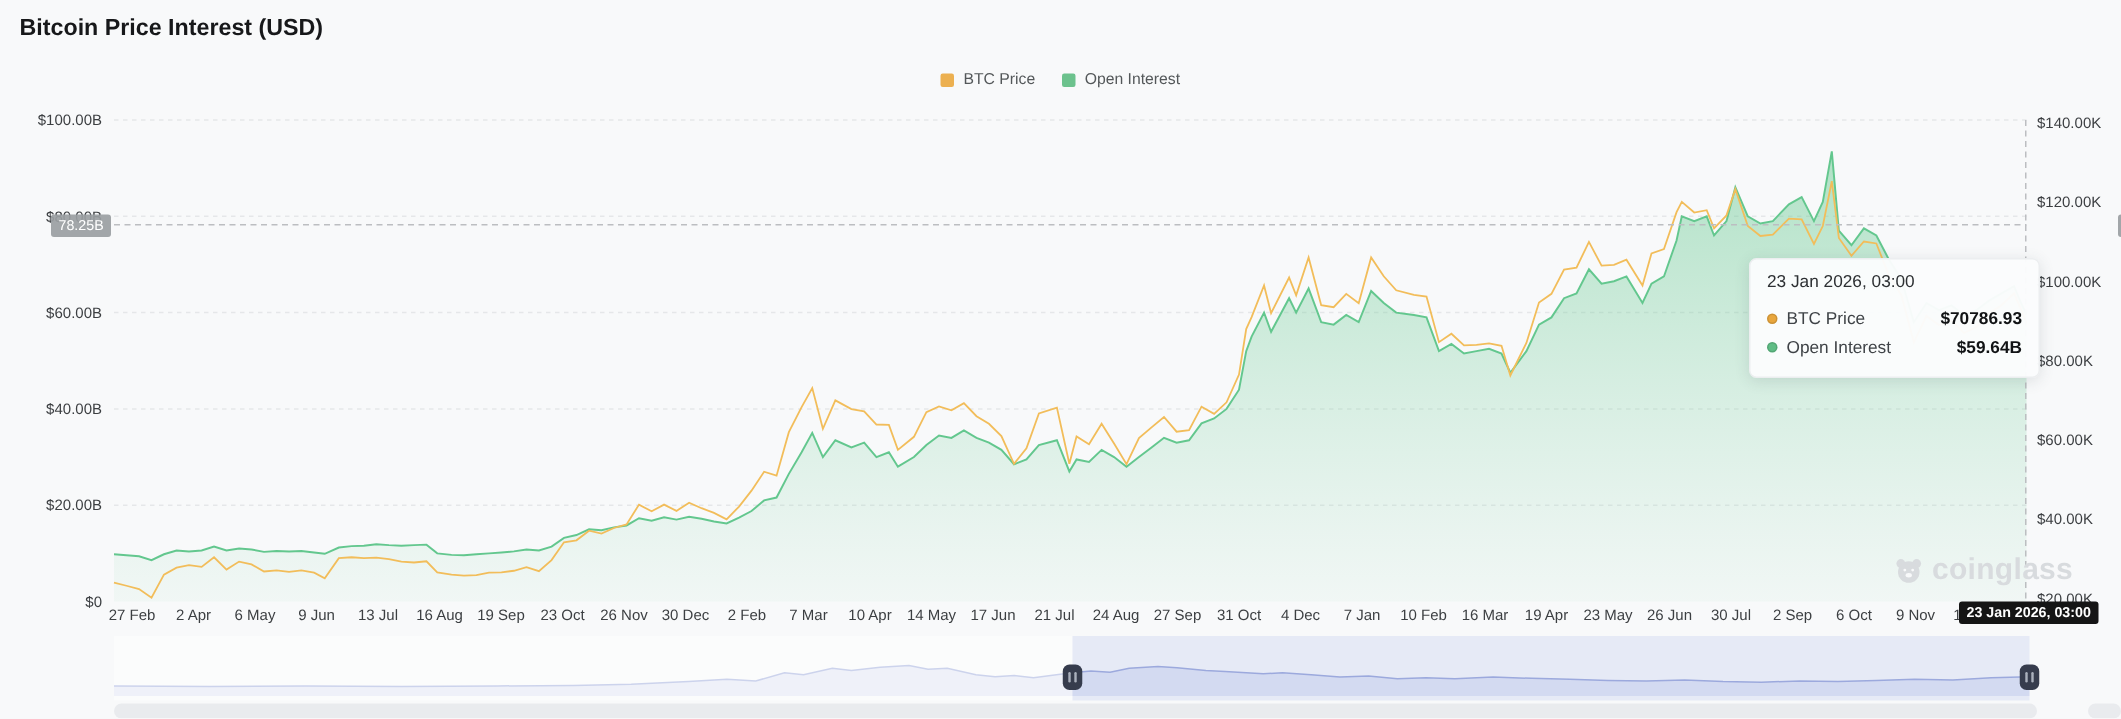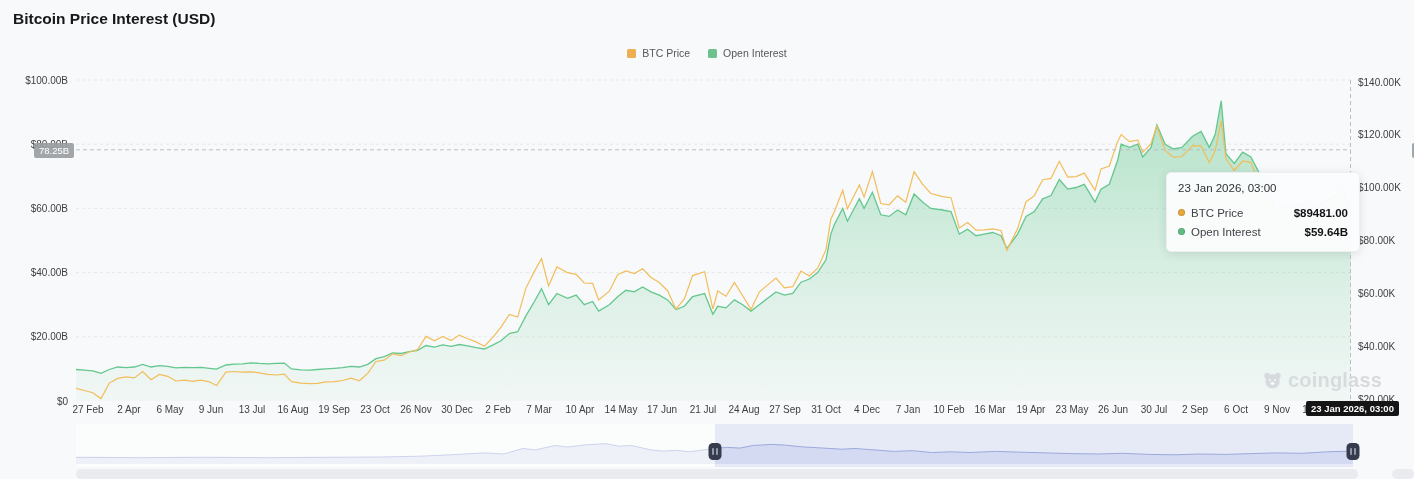--- a/index.html
+++ b/index.html
@@ -126,21 +126,21 @@
   <div id="crosshair-left-badge" class="badge">78.25B</div>
   <div id="crosshair-right-badge" class="badge">113,494.21</div>
   <div id="crosshair-bottom-badge" class="badge">23 Jan 2026, 03:00</div>
 
   <div id="tooltip">
     <div id="tooltip-title">23 Jan 2026, 03:00</div>
     <div id="tooltip-rows">
         <div class="tooltip-row">
           <span class="tooltip-dot" style="background: rgb(232, 166, 61); box-shadow: rgba(0, 0, 0, 0.12) 0px 0px 0px 1px inset;"></span>
           <span>BTC Price</span>
-          <span class="tooltip-value">$89481.00</span>
+          <span class="tooltip-value">$70786.93</span>
         </div>
         <div class="tooltip-row">
           <span class="tooltip-dot" style="background: rgb(95, 189, 133); box-shadow: rgba(0, 0, 0, 0.12) 0px 0px 0px 1px inset;"></span>
           <span>Open Interest</span>
           <span class="tooltip-value">$59.64B</span>
         </div>
       </div>
   </div>
 
   <div id="watermark">

